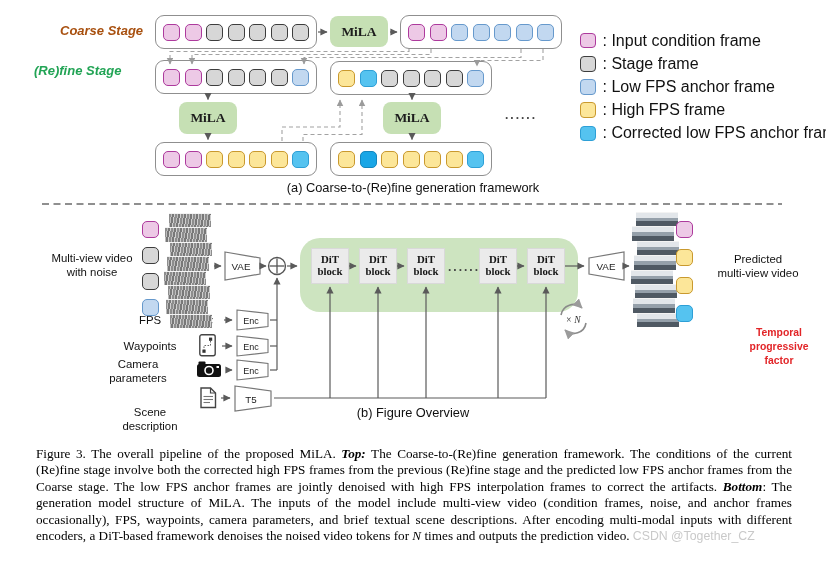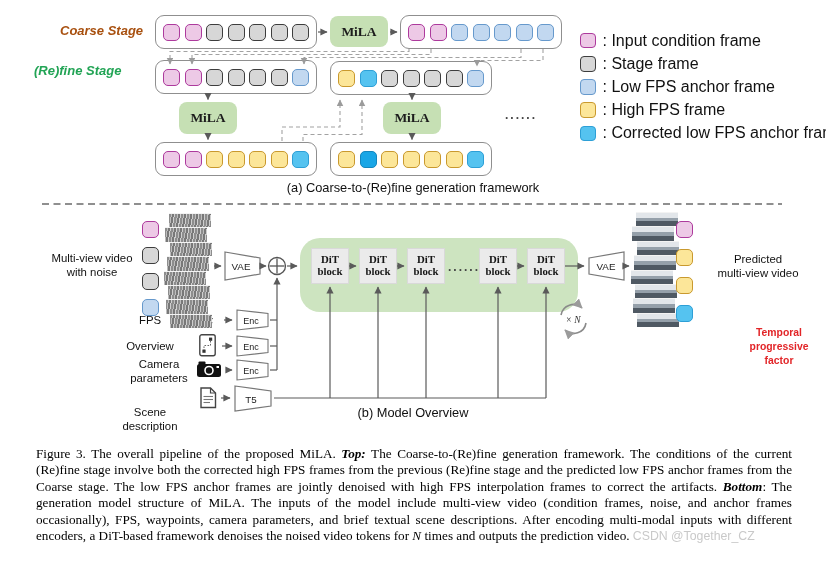--- a/index.html
+++ b/index.html
@@ -199,33 +199,33 @@
   <div class="abs small-label" style="left:702px;top:253px;width:112px;">Predicted
 multi-view video</div>
 
   <div class="abs small-label" style="left:105px;top:314px;width:90px;">FPS</div>
   <div class="abs xhz" style="left:192px;top:313px;">xHz</div>
   <svg class="abs" style="left:236px;top:309px;z-index:3;" width="34" height="22">
     <polygon points="1,1 32,4.5 32,17.5 1,21" fill="#fff" stroke="#777" stroke-width="1.1"></polygon>
     <text class="svg-lbl" x="15" y="14.5" font-size="9" text-anchor="middle" fill="#222">Enc</text>
   </svg>
 
-  <div class="abs small-label" style="left:105px;top:340px;width:90px;">Overview</div>
+  <div class="abs small-label" style="left:105px;top:340px;width:90px;">Waypoints</div>
   <svg class="abs" style="left:199px;top:334px;z-index:3;" width="18" height="23">
     <rect x="0.8" y="0.8" width="15.4" height="21" rx="2" fill="#fff" stroke="#444" stroke-width="1.4"></rect>
     <path d="M5,17 L5,11.5 L11.5,11.5 L11.5,6" fill="none" stroke="#666" stroke-width="1" stroke-dasharray="1.6,1.4"></path>
     <rect x="3.4" y="15.6" width="3.2" height="3.2" fill="#333"></rect>
     <rect x="10" y="3.6" width="3.2" height="3.2" fill="#333"></rect>
   </svg>
   <svg class="abs" style="left:236px;top:335px;z-index:3;" width="34" height="22">
     <polygon points="1,1 32,4.5 32,17.5 1,21" fill="#fff" stroke="#777" stroke-width="1.1"></polygon>
     <text class="svg-lbl" x="15" y="14.5" font-size="9" text-anchor="middle" fill="#222">Enc</text>
   </svg>
 
-  <div class="abs small-label" style="left:114px;top:358px;width:90px;">Camera
+  <div class="abs small-label" style="left:93px;top:358px;width:90px;">Camera
 parameters</div>
   <svg class="abs" style="left:196px;top:360px;z-index:3;" width="26" height="18">
     <rect x="1" y="4" width="24" height="13" rx="2.5" fill="#111"></rect>
     <rect x="2.5" y="1.5" width="7" height="4" rx="1" fill="#111"></rect>
     <circle cx="13" cy="10.5" r="4" fill="none" stroke="#fff" stroke-width="1.6"></circle>
     <rect x="20.5" y="6" width="2.5" height="2" fill="#fff"></rect>
   </svg>
   <svg class="abs" style="left:236px;top:359px;z-index:3;" width="34" height="22">
     <polygon points="1,1 32,4.5 32,17.5 1,21" fill="#fff" stroke="#777" stroke-width="1.1"></polygon>
     <text class="svg-lbl" x="15" y="14.5" font-size="9" text-anchor="middle" fill="#222">Enc</text>
@@ -242,21 +242,21 @@
   </svg>
   <svg class="abs" style="left:234px;top:385px;z-index:3;" width="40" height="27">
     <polygon points="1,1 37,6 37,21 1,26" fill="#fff" stroke="#777" stroke-width="1.2"></polygon>
     <text class="svg-lbl" x="17" y="17.5" font-size="9.8" text-anchor="middle" fill="#222">T5</text>
   </svg>
 
   <div class="abs red-label" style="left:742px;top:326px;width:74px;">Temporal
 progressive
 factor</div>
 
-  <div class="abs diagram-caption" style="left:0;top:405px;">(b) Model Overview</div>
+  <div class="abs diagram-caption" style="left:0;top:405px;">(b) Figure Overview</div>
 
   <div class="abs fig-caption" style="left:36px;top:446px;width:756px;">
     <span>Figure 3. The overall pipeline of the proposed MiLA. </span><span class="bi">Top:</span><span> The Coarse-to-(Re)fine generation framework. The conditions of the current (Re)fine stage involve both the corrected high FPS frames from the previous (Re)fine stage and the predicted low FPS anchor frames from the Coarse stage. The low FPS anchor frames are jointly denoised with high FPS interpolation frames to correct the artifacts. </span><span class="bi">Bottom</span><span>: </span><span>The generation model structure of MiLA. The inputs of the model include multi-view video (condition frames, noise, and anchor frames occasionally), FPS, waypoints, camera parameters, and brief textual scene descriptions. After encoding multi-modal inputs with different encoders, a DiT-based framework denoises the noised video tokens for </span><span class="it">N</span><span> times and outputs the prediction video. </span><span class="wm">CSDN @Together_CZ</span>
   </div>
 
   <svg class="overlay" viewBox="0 0 826 564">
     <defs>
       <marker id="ah" markerWidth="8" markerHeight="8" refX="5.5" refY="3" orient="auto">
           <path d="M0,0 L6,3 L0,6 z" fill="#5a5a5a"></path>
         </marker>

